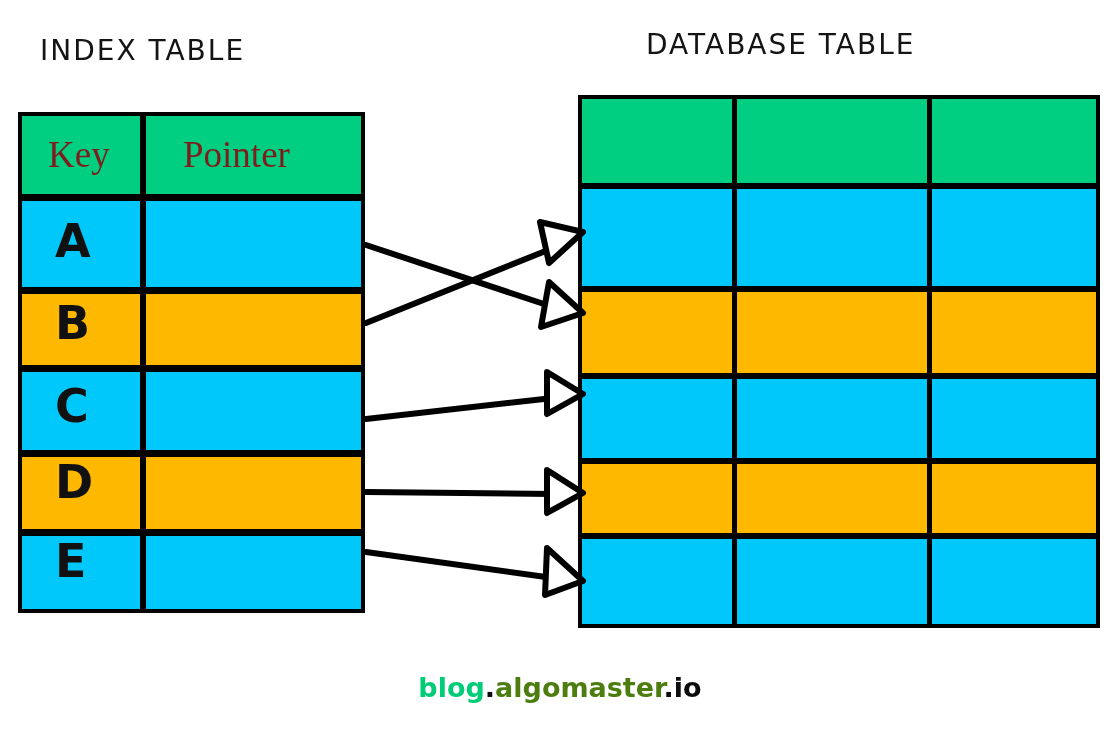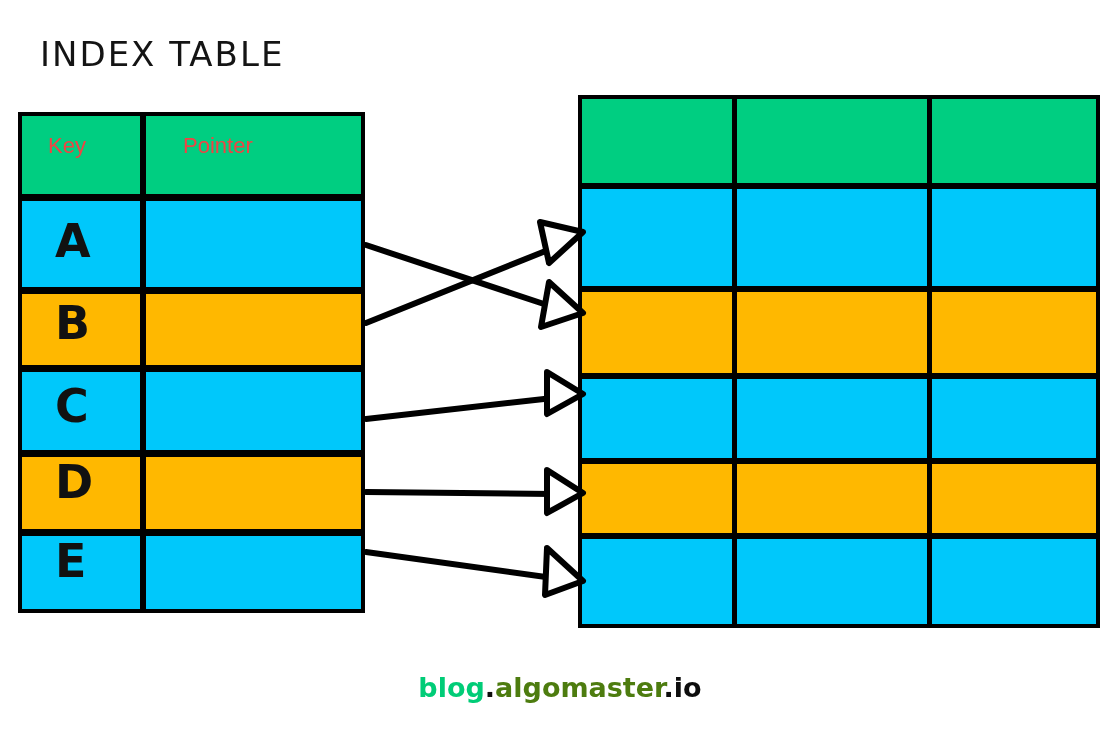--- a/index.html
+++ b/index.html
@@ -16,43 +16,43 @@
     height: 738px;
     background: #ffffff;
     overflow: hidden;
   }
 
   
   .title {
     position: absolute;
     font-family: "DejaVu Sans", sans-serif;
     font-weight: 400;
-    font-size: 34px;
+    font-size: 28px;
     letter-spacing: 2px;
     color: #141414;
     white-space: nowrap;
   }
   #index-title { left: 40px;  top: 34px; }
   #db-title    { left: 646px; top: 28px; }
 
   
   .cell {
     position: absolute;
     box-sizing: border-box;
     border: 4px solid #000000;
   }
   .c-green  { background: #00ce81; }
   .c-blue   { background: #00c8fb; }
   .c-orange { background: #ffb800; }
 
   .hdr-text {
     position: absolute;
-    font-family: Liberation Sans, sans-serif;
-    font-size: 22px;
-    color: #ef4444;
+    font-family: Liberation Serif, serif;
+    font-size: 37px;
+    color: #7f1d1d;
     white-space: nowrap;
   }
   .key-text {
     position: absolute;
     font-family: "DejaVu Sans", sans-serif;
     font-weight: 700;
     font-size: 46px;
     color: #111111;
     white-space: nowrap;
   }
@@ -83,20 +83,21 @@
   .f-blue  { color: #4d7c0f; }
   .f-dark  { color: #0d0d0d; }
 </style>
 </head>
 <body>
 
 <div id="canvas">
 
   <div class="title" id="index-title">INDEX TABLE</div>
 
+  <div class="title" id="db-title">DATABASE TABLE</div>
 
   <div>
 
     <div class="cell c-green" style="left:18px;  top:112px; width:126px; height:86px;"></div>
     <div class="cell c-green" style="left:142px; top:112px; width:223px; height:86px;"></div>
     <div class="hdr-text" style="left:48px;  top:133px;">Key</div>
     <div class="hdr-text" style="left:183px; top:133px;">Pointer</div>
 
     <div class="cell c-blue" style="left:18px;  top:197px; width:126px; height:94px;"></div>
     <div class="cell c-blue" style="left:142px; top:197px; width:223px; height:94px;"></div>

